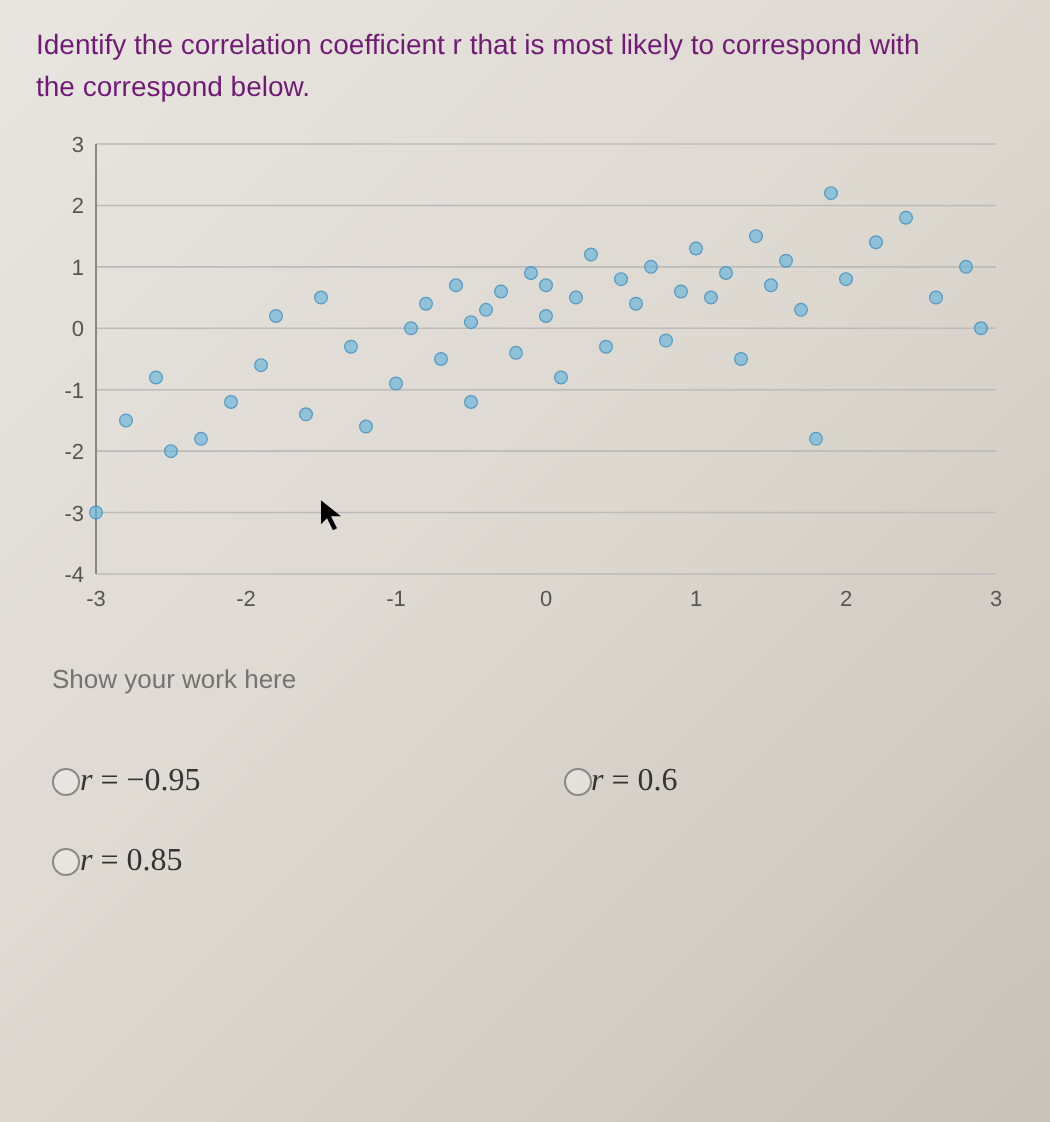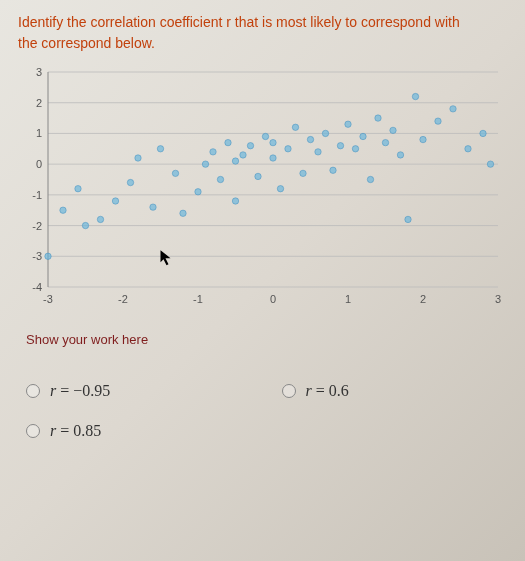--- a/index.html
+++ b/index.html
@@ -9,49 +9,48 @@
       background: linear-gradient(135deg, #e8e6e0 0%, #ddd8d0 50%, #c8c2b8 100%);
       font-family: Arial, sans-serif;
       padding: 12px 18px;
       color: #3a3a3a;
       position: relative;
       overflow: hidden;
     }
     .question-text {
       font-size: 14px;
       line-height: 1.5;
-      color: #c2410c;
+      color: #701a75;
       margin-bottom: 8px;
     }
     .chart-container {
       width: 490px;
       height: 250px;
       position: relative;
       margin-bottom: 20px;
     }
     .chart-svg {
       width: 100%;
       height: 100%;
     }
     .show-work {
       font-size: 13px;
-      color: #7f1d1d;
+      color: #737373;
       margin: 15px 0 35px 8px;
     }
     .options {
       display: grid;
       grid-template-columns: 1fr 1fr;
       row-gap: 22px;
       column-gap: 30px;
       padding-left: 8px;
     }
     .option {
       display: flex;
       align-items: center;
-      gap: 10px;
       cursor: pointer;
     }
     .radio-circle {
       width: 14px;
       height: 14px;
       border: 1.5px solid #888;
       border-radius: 50%;
       background: rgba(255,255,255,0.3);
       flex-shrink: 0;
     }

